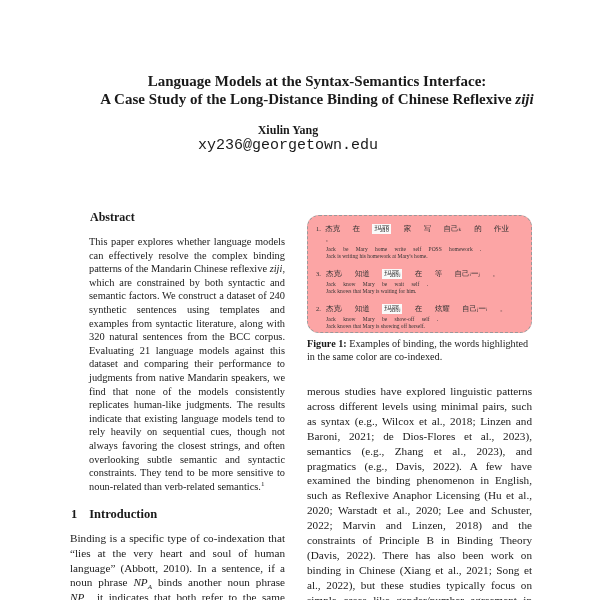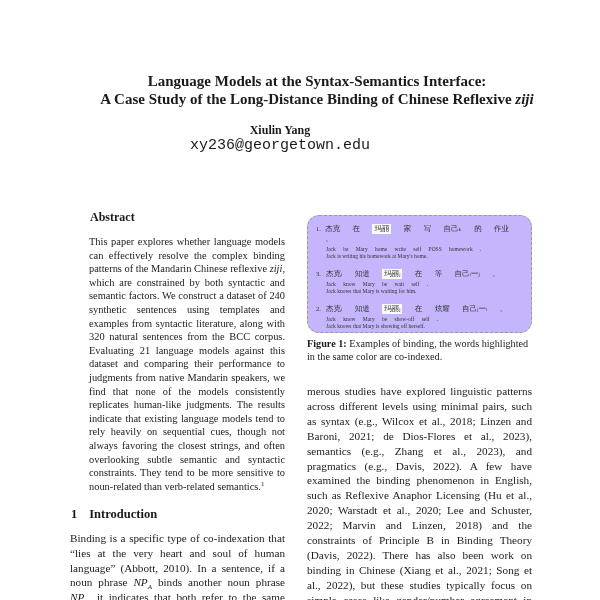--- a/index.html
+++ b/index.html
@@ -14,21 +14,21 @@
       left: 17px; width: 600px;
       top: 72px;
       text-align: center;
       font-weight: bold;
       font-size: 15px;
       line-height: 18px;
     }
     .title i { font-style: italic; }
     .author-block {
       position: absolute;
-      left: 8px; width: 544px;
+      left: 16px; width: 544px;
       top: 123px;
       text-align: center;
       font-size: 12px;
       line-height: 15px;
     }
     .author-name { font-weight: bold; }
     .author-email { font-family: "Liberation Mono", "DejaVu Sans Mono", monospace; font-size: 15px; }
 
     .col-left {
       position: absolute;
@@ -72,21 +72,21 @@
       text-align: justify;
     }
     .body-text i { font-style: italic; }
     .body-text sub { font-size: 7px; line-height: 0; }
 
     .figure-box {
       width: 225px;
       height: 118px;
       border: 1px dashed #999;
       border-radius: 12px;
-      background: #c4b5fd;
+      background: #fca5a5;
       padding: 8px 10px 6px 8px;
       font-size: 7px;
       line-height: 8px;
     }
     .gloss { margin-bottom: 9px; }
     .gloss-line1 {
       display: flex;
       font-family: "DejaVu Sans", sans-serif;
       font-size: 7.5px;
       line-height: 10px;

